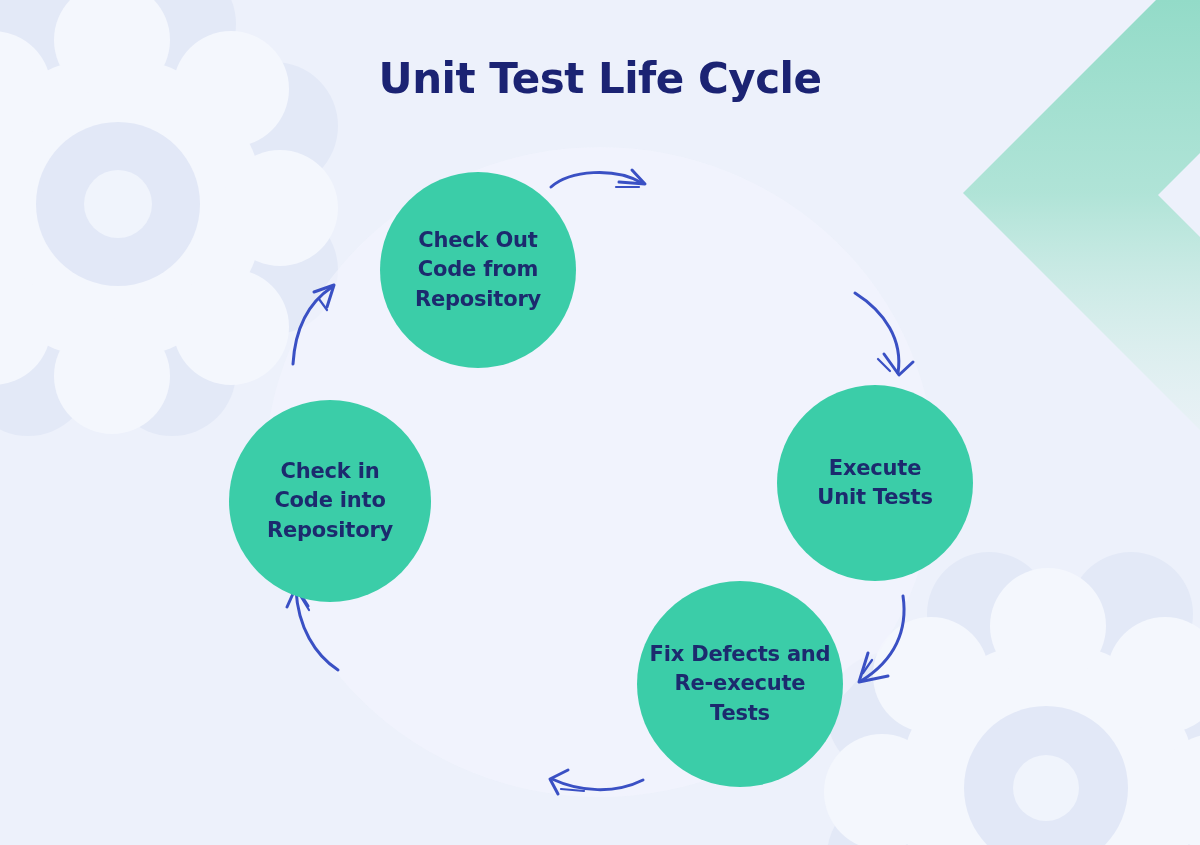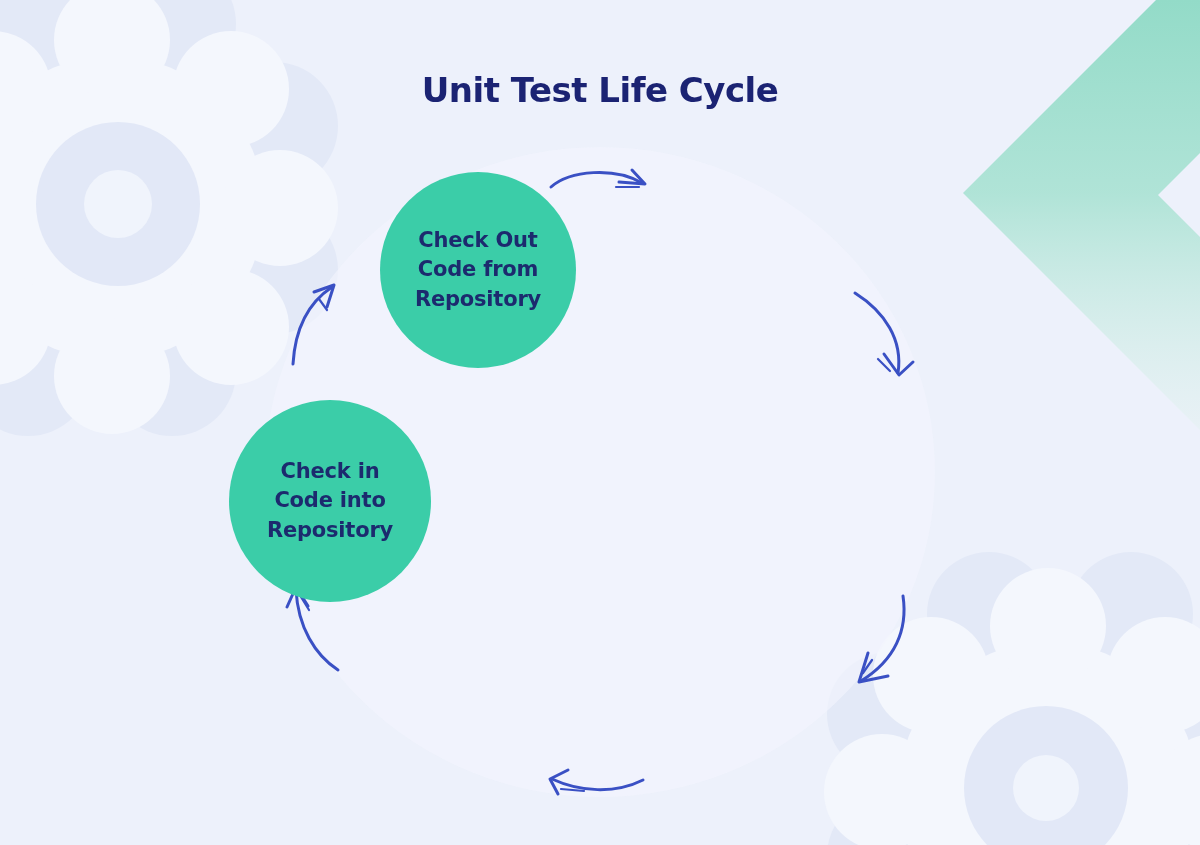--- a/index.html
+++ b/index.html
@@ -15,23 +15,23 @@
     background:#edf1fb;
     overflow:hidden;
   }
   svg.decor, svg.arrows{
     position:absolute;left:0;top:0;width:1200px;height:845px;
     pointer-events:none;
   }
   .page-title{
     position:absolute;
     left:0;right:0;top:54px;
-    margin:16px;
+    margin:0;
     text-align:center;
-    font-size:34px;
+    font-size:42px;
     font-weight:700;
     letter-spacing:-0.5px;
     color:#1b2373;
   }
   .step{
     position:absolute;
     border-radius:50%;
     background:#3bcda8;
     display:flex;
     align-items:center;
@@ -173,19 +173,28 @@
       <path class="arrow-stroke" d="M314,292 L334,285 L327,307"></path>
       <path class="arrow-dash" d="M319,299 L327,310"></path>
     </g>
   </svg>
 
   <div class="step step-1">
     <span class="label">Check Out
 Code from
 Repository</span>
   </div>
+  <div class="step step-3">
+    <span class="label">Execute
+Unit Tests</span>
+  </div>
+  <div class="step step-4">
+    <span class="label">Fix Defects and
+Re-execute
+Tests</span>
+  </div>
   <div class="step step-6">
     <span class="label">Check in
 Code into
 Repository</span>
   </div>
 
 </div>
 
 </body></html>

